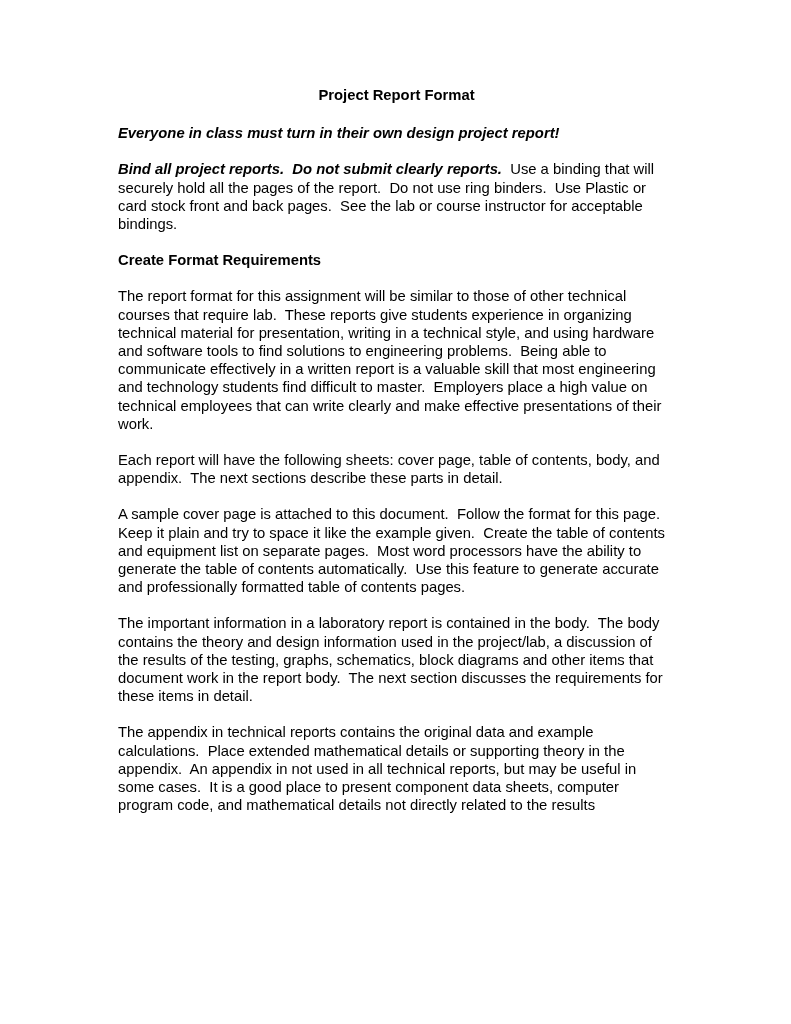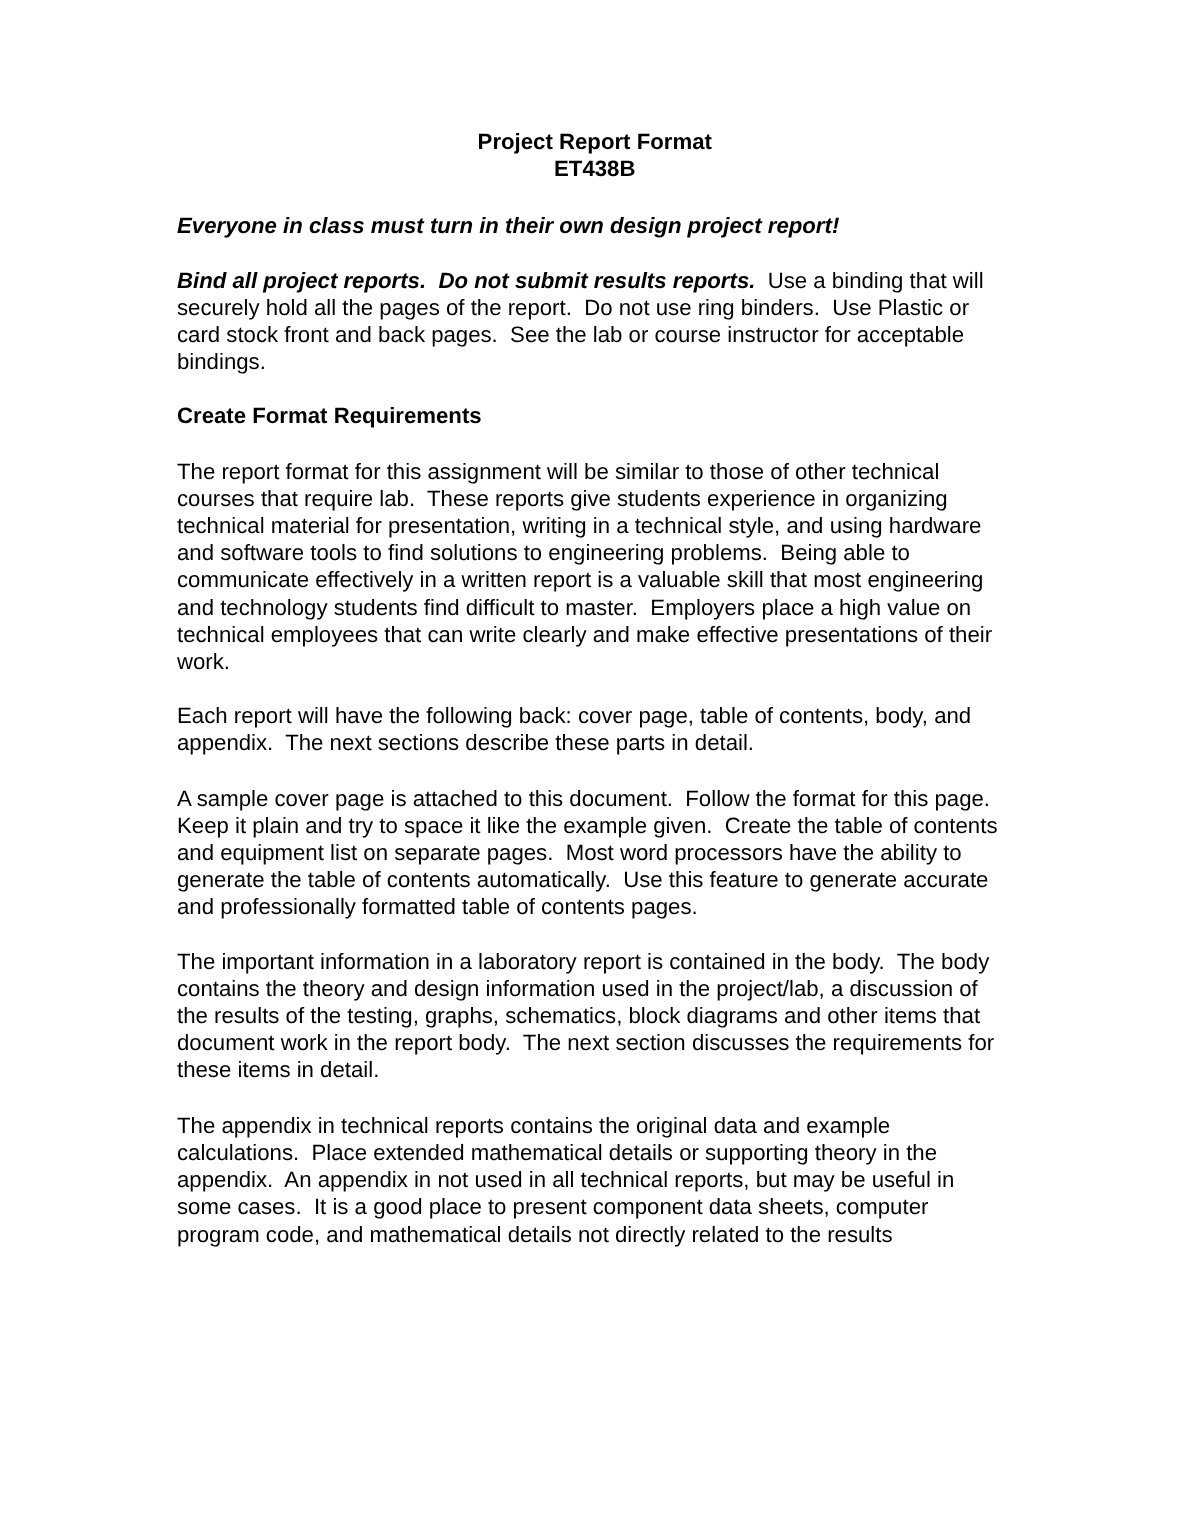--- a/index.html
+++ b/index.html
@@ -48,32 +48,31 @@
     font-weight: bold;
   }
 </style>
 </head>
 <body>
 
 <div class="page">
 
   <div class="doc-title-block">
     <div>Project Report Format</div>
-    <div>ET438B</div>
   </div>
 
   <p class="doc-par first-par bold">Everyone in class must turn in their own design project report!</p>
 
-  <p class="doc-par"><span class="bold">Bind all project reports.  Do not submit results reports.</span><span>  Use a binding that will securely hold all the pages of the report.  Do not use ring binders.  Use Plastic or card stock front and back pages.  See the lab or course instructor for acceptable bindings.</span></p>
+  <p class="doc-par"><span class="bold">Bind all project reports.  Do not submit clearly reports.</span><span>  Use a binding that will securely hold all the pages of the report.  Do not use ring binders.  Use Plastic or card stock front and back pages.  See the lab or course instructor for acceptable bindings.</span></p>
 
   <p class="doc-par heading">Create Format Requirements</p>
 
   <p class="doc-par">The report format for this assignment will be similar to those of other technical courses that require lab.  These reports give students experience in organizing technical material for presentation, writing in a technical style, and using hardware and software tools to find solutions to engineering problems.  Being able to communicate effectively in a written report is a valuable skill that most engineering and technology students find difficult to master.  Employers place a high value on technical employees that can write clearly and make effective presentations of their work.</p>
 
-  <p class="doc-par">Each report will have the following back: cover page, table of contents, body, and appendix.  The next sections describe these parts in detail.</p>
+  <p class="doc-par">Each report will have the following sheets: cover page, table of contents, body, and appendix.  The next sections describe these parts in detail.</p>
 
   <p class="doc-par">A sample cover page is attached to this document.  Follow the format for this page.  Keep it plain and try to space it like the example given.  Create the table of contents and equipment list on separate pages.  Most word processors have the ability to generate the table of contents automatically.  Use this feature to generate accurate and professionally formatted table of contents pages.</p>
 
   <p class="doc-par">The important information in a laboratory report is contained in the body.  The body contains the theory and design information used in the project/lab, a discussion of the results of the testing, graphs, schematics, block diagrams and other items that document work in the report body.  The next section discusses the requirements for these items in detail.</p>
 
   <p class="doc-par">The appendix in technical reports contains the original data and example calculations.  Place extended mathematical details or supporting theory in the appendix.  An appendix in not used in all technical reports, but may be useful in some cases.  It is a good place to present component data sheets, computer program code, and mathematical details not directly related to the results</p>
 
 </div>
 
 </body></html>

